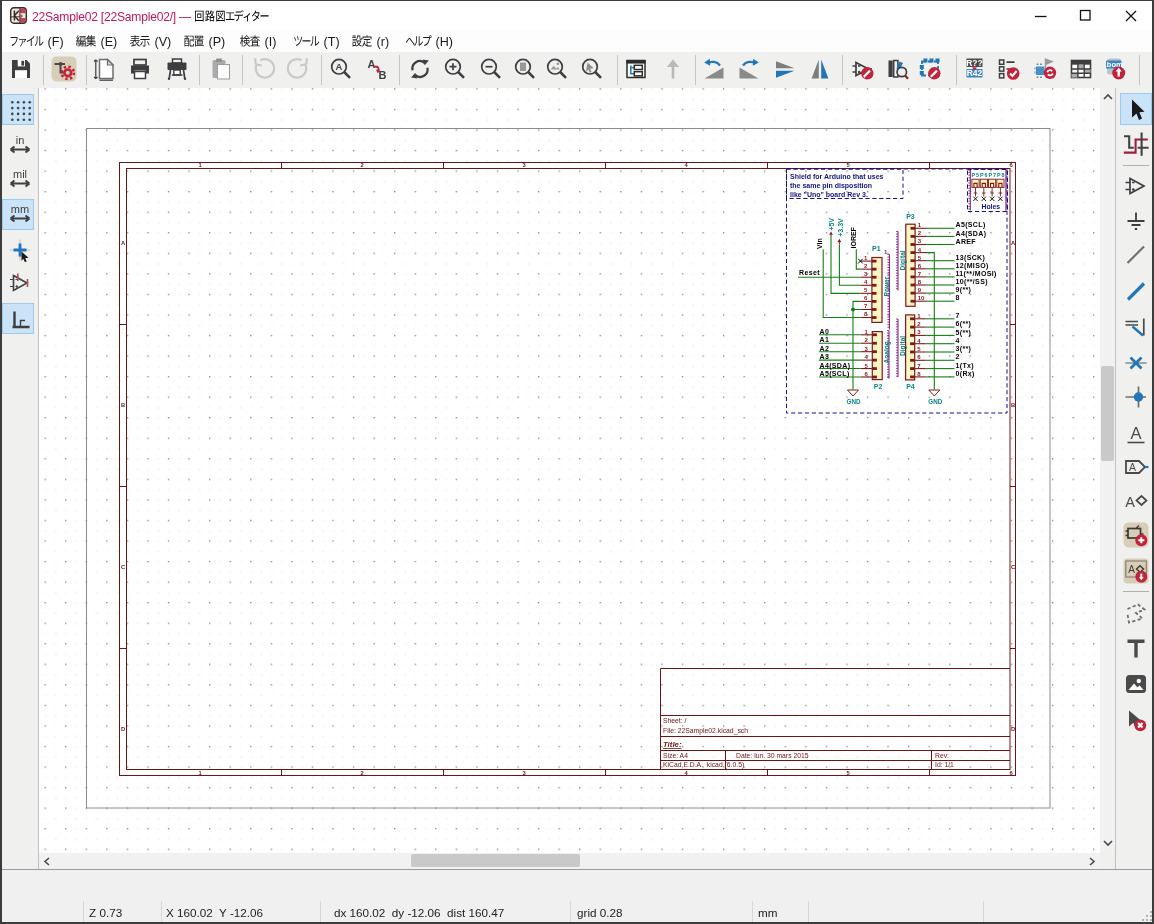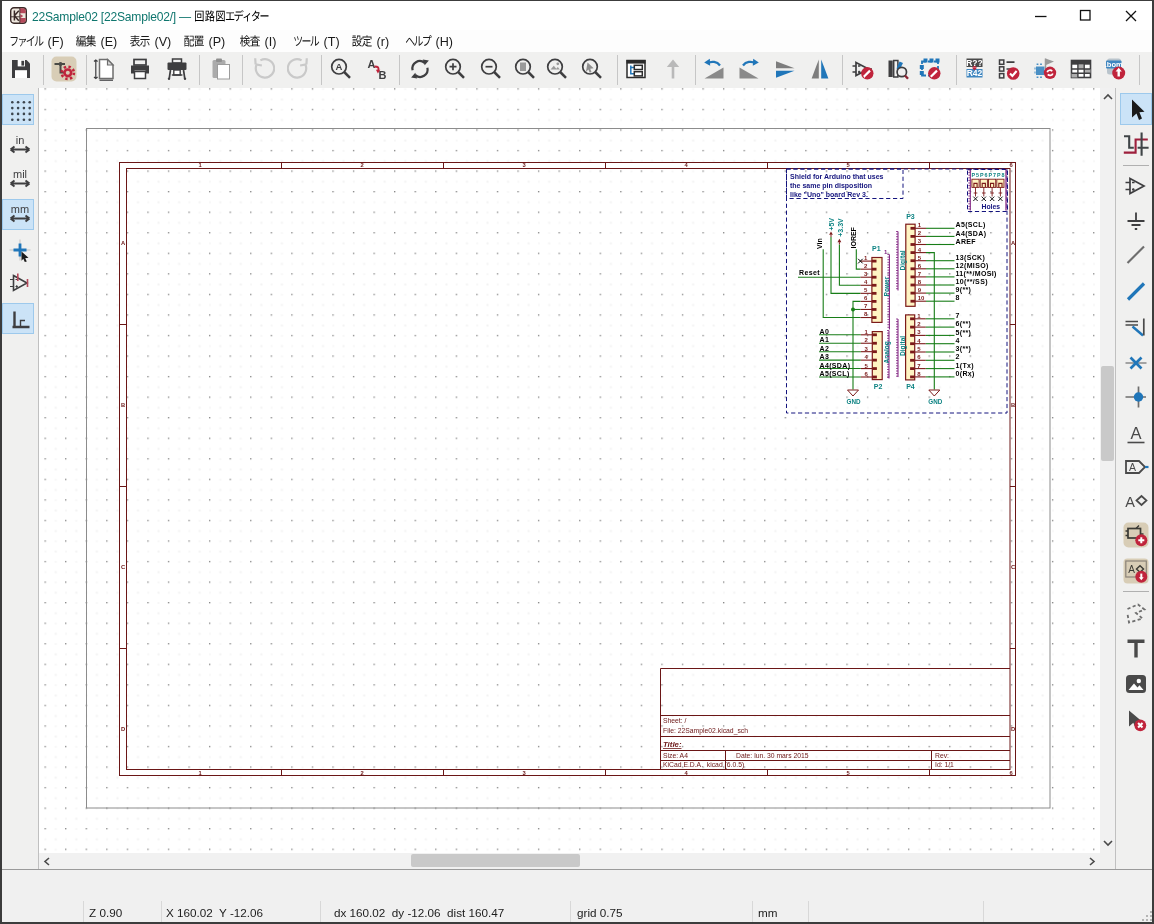--- a/index.html
+++ b/index.html
@@ -24,21 +24,21 @@
 <body>
 <div id="titlebar">
   <svg class="abs" style="left:9px;top:6px" width="17" height="17" viewBox="0 0 17 17">
     <rect x="0.7" y="0.7" width="15.6" height="15.6" rx="3.2" fill="#efe8df" stroke="#3a2a28" stroke-width="1.4"></rect>
     <path d="M10 1.2 H12.8 Q15.8 1.2 15.8 4.2 V6.2 H10 Z" fill="#b5495b"></path>
     <path d="M10 11 H15.8 V12.8 Q15.8 15.8 12.8 15.8 H10 Z" fill="#b5495b"></path>
     <path d="M10.2 6.9 L13.2 9.1 L10.2 11.3 Z" fill="#b5495b"></path>
     <path d="M4.4 3.4 V13.6 M4.4 8.7 L8.8 3.7 M4.4 8.7 L8.8 13.7" stroke="#3a2a28" stroke-width="1.5" fill="none"></path>
     <path d="M1 9.8 H9.8 M9.8 1 V16" stroke="#3a2a28" stroke-width="0.9" fill="none"></path>
   </svg>
-  <div class="abs" style="left:31px;top:7px;font-size:12.1px;letter-spacing:-0.22px;color:#0f766e;">22Sample02 [22Sample02/] — <svg width="104" height="16" viewBox="0 -12.6 104 16" style="vertical-align:-3px">
+  <div class="abs" style="left:31px;top:7px;font-size:12.1px;letter-spacing:-0.22px;color:#be185d;">22Sample02 [22Sample02/] — <svg width="104" height="16" viewBox="0 -12.6 104 16" style="vertical-align:-3px">
         <path d="M4.0 -6.2H6.5V-3.4H4.0ZM3.3 -7.0V-2.5H7.3V-7.0ZM1.0 -9.9V1.0H1.8V0.3H8.7V1.0H9.6V-9.9ZM1.8 -0.6V-9.0H8.7V-0.6Z M12.4 -9.1H14.3V-6.9H12.4ZM11.2 -0.5 11.3 0.4C12.4 0.1 13.9 -0.4 15.3 -0.8L15.2 -1.6L13.9 -1.2V-3.5H14.9C15.1 -3.3 15.2 -3.0 15.3 -2.8C15.5 -3.0 15.7 -3.1 15.9 -3.2V1.0H16.6V0.5H19.2V0.9H19.9V-3.2L20.2 -3.0C20.3 -3.2 20.6 -3.6 20.7 -3.8C19.8 -4.2 19.0 -4.8 18.4 -5.6C19.0 -6.5 19.5 -7.6 19.9 -8.9L19.4 -9.2L19.3 -9.2H17.3C17.4 -9.5 17.5 -9.8 17.6 -10.2L16.9 -10.4C16.5 -8.9 15.8 -7.5 15.0 -6.6V-9.9H11.7V-6.1H13.2V-1.0L12.4 -0.8V-4.9H11.7V-0.6ZM16.6 -0.3V-2.7H19.2V-0.3ZM18.9 -8.3C18.7 -7.6 18.3 -6.9 17.9 -6.2C17.5 -6.9 17.1 -7.5 16.9 -8.1L17.0 -8.3ZM16.4 -3.5C16.9 -3.9 17.4 -4.4 17.9 -5.0C18.3 -4.4 18.8 -3.9 19.4 -3.5ZM17.4 -5.6C16.7 -4.8 15.9 -4.1 15.1 -3.7V-4.3H13.9V-6.1H15.0V-6.5C15.2 -6.3 15.5 -6.1 15.6 -5.9C15.9 -6.3 16.2 -6.8 16.5 -7.3C16.7 -6.8 17.0 -6.2 17.4 -5.6Z M23.7 -7.8C24.1 -7.1 24.5 -6.2 24.6 -5.6L25.2 -5.9C25.1 -6.5 24.7 -7.4 24.3 -8.1ZM25.6 -8.2C26.0 -7.4 26.3 -6.5 26.4 -5.8L27.0 -6.1C26.9 -6.7 26.6 -7.7 26.2 -8.4ZM23.8 -4.8C24.5 -4.5 25.2 -4.0 25.9 -3.6C25.2 -2.8 24.4 -2.1 23.4 -1.6C23.6 -1.4 23.8 -1.0 23.9 -0.9C24.9 -1.5 25.8 -2.2 26.6 -3.1C27.5 -2.5 28.3 -1.8 28.8 -1.2L29.3 -1.9C28.8 -2.5 28.0 -3.1 27.1 -3.7C28.0 -4.9 28.7 -6.2 29.2 -7.8L28.5 -8.1C28.0 -6.6 27.3 -5.3 26.5 -4.2C25.7 -4.7 24.9 -5.1 24.2 -5.5ZM22.3 -9.8V1.0H23.1V0.4H29.9V1.0H30.7V-9.8ZM23.1 -0.5V-8.9H29.9V-0.5Z M31.9 -1.6V-0.5C32.2 -0.5 32.5 -0.5 32.8 -0.5H39.5C39.7 -0.5 40.1 -0.5 40.3 -0.5V-1.6C40.1 -1.6 39.8 -1.6 39.5 -1.6H36.5V-7.3H38.9C39.2 -7.3 39.5 -7.2 39.8 -7.2V-8.3C39.6 -8.3 39.2 -8.2 38.9 -8.2H33.3C33.1 -8.2 32.8 -8.2 32.5 -8.3V-7.2C32.7 -7.2 33.2 -7.3 33.3 -7.3H35.6V-1.6H32.8C32.5 -1.6 32.2 -1.6 31.9 -1.6Z M41.7 -9.1V-8.0C41.9 -8.1 42.3 -8.1 42.6 -8.1C43.2 -8.1 45.6 -8.1 46.1 -8.1C46.4 -8.1 46.8 -8.1 47.1 -8.0V-9.1C46.8 -9.0 46.4 -9.0 46.1 -9.0C45.6 -9.0 43.2 -9.0 42.6 -9.0C42.3 -9.0 42.0 -9.0 41.7 -9.1ZM47.6 -10.1 47.1 -9.8C47.3 -9.3 47.7 -8.6 47.9 -8.1L48.4 -8.4C48.2 -8.9 47.9 -9.6 47.6 -10.1ZM48.7 -10.6 48.2 -10.3C48.5 -9.8 48.8 -9.1 49.0 -8.6L49.6 -8.9C49.4 -9.3 49.0 -10.1 48.7 -10.6ZM40.5 -6.0V-4.9C40.8 -4.9 41.0 -4.9 41.4 -4.9H44.4C44.4 -3.8 44.3 -2.7 43.8 -1.9C43.4 -1.1 42.7 -0.4 41.9 0.0L42.6 0.7C43.5 0.2 44.3 -0.7 44.6 -1.6C45.1 -2.5 45.2 -3.6 45.2 -4.9H48.0C48.3 -4.9 48.6 -4.9 48.8 -4.9V-6.0C48.6 -5.9 48.2 -5.9 48.0 -5.9C47.5 -5.9 41.9 -5.9 41.4 -5.9C41.0 -5.9 40.8 -5.9 40.5 -6.0Z M49.5 -3.2 49.8 -2.3C51.0 -2.7 52.2 -3.4 53.0 -3.9V-0.1C53.0 0.3 53.0 0.8 53.0 1.0H53.9C53.9 0.8 53.9 0.3 53.9 -0.1V-4.5C54.8 -5.3 55.7 -6.2 56.2 -6.9L55.5 -7.6C55.0 -6.8 54.1 -5.8 53.1 -5.1C52.3 -4.5 50.8 -3.6 49.5 -3.2Z M62.3 -9.7 61.3 -10.1C61.3 -9.8 61.1 -9.3 61.0 -9.1C60.5 -8.0 59.5 -6.1 57.8 -4.8L58.4 -4.2C59.6 -5.1 60.5 -6.3 61.1 -7.4H64.6C64.4 -6.4 63.8 -5.1 63.2 -4.0C62.5 -4.6 61.7 -5.2 61.0 -5.7L60.5 -5.0C61.1 -4.5 61.9 -3.9 62.6 -3.2C61.7 -2.0 60.4 -0.9 58.7 -0.2L59.4 0.5C61.2 -0.2 62.4 -1.4 63.3 -2.6C63.7 -2.2 64.1 -1.8 64.4 -1.5L65.0 -2.3C64.7 -2.7 64.3 -3.0 63.9 -3.4C64.6 -4.7 65.2 -6.1 65.4 -7.3C65.5 -7.5 65.6 -7.8 65.7 -7.9L65.0 -8.4C64.8 -8.4 64.6 -8.3 64.4 -8.3H61.6L61.8 -8.8C61.9 -9.0 62.1 -9.4 62.3 -9.7Z M66.5 -5.4V-4.2C66.8 -4.2 67.3 -4.2 67.9 -4.2C68.6 -4.2 72.7 -4.2 73.4 -4.2C73.9 -4.2 74.3 -4.2 74.5 -4.2V-5.4C74.3 -5.3 73.9 -5.3 73.4 -5.3C72.7 -5.3 68.6 -5.3 67.9 -5.3C67.3 -5.3 66.8 -5.3 66.5 -5.4Z" fill="#000"></path>
       </svg></div>
   <svg class="abs" style="left:1028px;top:5px" width="115" height="20" viewBox="0 0 115 20">
     <path d="M6 10.5 H17.5" stroke="#111" stroke-width="1.3"></path>
     <rect x="51.5" y="4.5" width="9.5" height="9.5" fill="none" stroke="#111" stroke-width="1.3"></rect>
     <path d="M97 5 l10 10 M107 5 l-10 10" stroke="#111" stroke-width="1.3"></path>
   </svg>
 </div>
 <div id="menubar">
   <div class="mi" style="left:9px"><svg width="34" height="16" viewBox="0 -12.6 34 16" style="vertical-align:-3.5px">
@@ -692,27 +692,27 @@
       <path d="M5.5 19 L11 12.5 L14.5 16.5 L16.5 14.2 L20.5 19 Z" fill="#fff"></path>
     </svg>
     <svg class="icon" style="left:6.5px;top:618.6px" width="26" height="26" viewBox="0 0 26 26">
       <polygon points="6,3.5 6,19.5 10.3,15.8 12.8,21.5 15.8,20.2 13.3,14.6 18.5,14.1" fill="#4a4a4a"></polygon>
       <circle cx="17.3" cy="18.3" r="5.9" fill="#c0243c"></circle>
       <path d="M15.1 16.1 L19.5 20.5 M19.5 16.1 L15.1 20.5" stroke="#fff" stroke-width="2.1"></path>
     </svg>
   </div>
 <div id="statusbar">
   <div class="sbsep" style="left:82px"></div>
-  <div class="sbtxt" style="left:88px">Z 0.90</div>
+  <div class="sbtxt" style="left:88px">Z 0.73</div>
   <div class="sbsep" style="left:160px"></div>
   <div class="sbtxt" style="left:165px">X 160.02&nbsp; Y -12.06</div>
   <div class="sbsep" style="left:319px"></div>
   <div class="sbtxt" style="left:333px">dx 160.02&nbsp; dy -12.06&nbsp; dist 160.47</div>
   <div class="sbsep" style="left:569px"></div>
-  <div class="sbtxt" style="left:576px">grid 0.75</div>
+  <div class="sbtxt" style="left:576px">grid 0.28</div>
   <div class="sbsep" style="left:751px"></div>
   <div class="sbtxt" style="left:757px">mm</div>
   <div class="sbsep" style="left:807px"></div>
   <div class="sbsep" style="left:982px"></div>
   <svg class="abs" style="left:1141px;top:41px" width="11" height="11" viewBox="0 0 11 11">
       <g fill="#b5b5b5">
         <rect x="8" y="0" width="2" height="2"></rect>
         <rect x="8" y="4" width="2" height="2"></rect>
         <rect x="8" y="8" width="2" height="2"></rect>
         <rect x="4" y="4" width="2" height="2"></rect>

